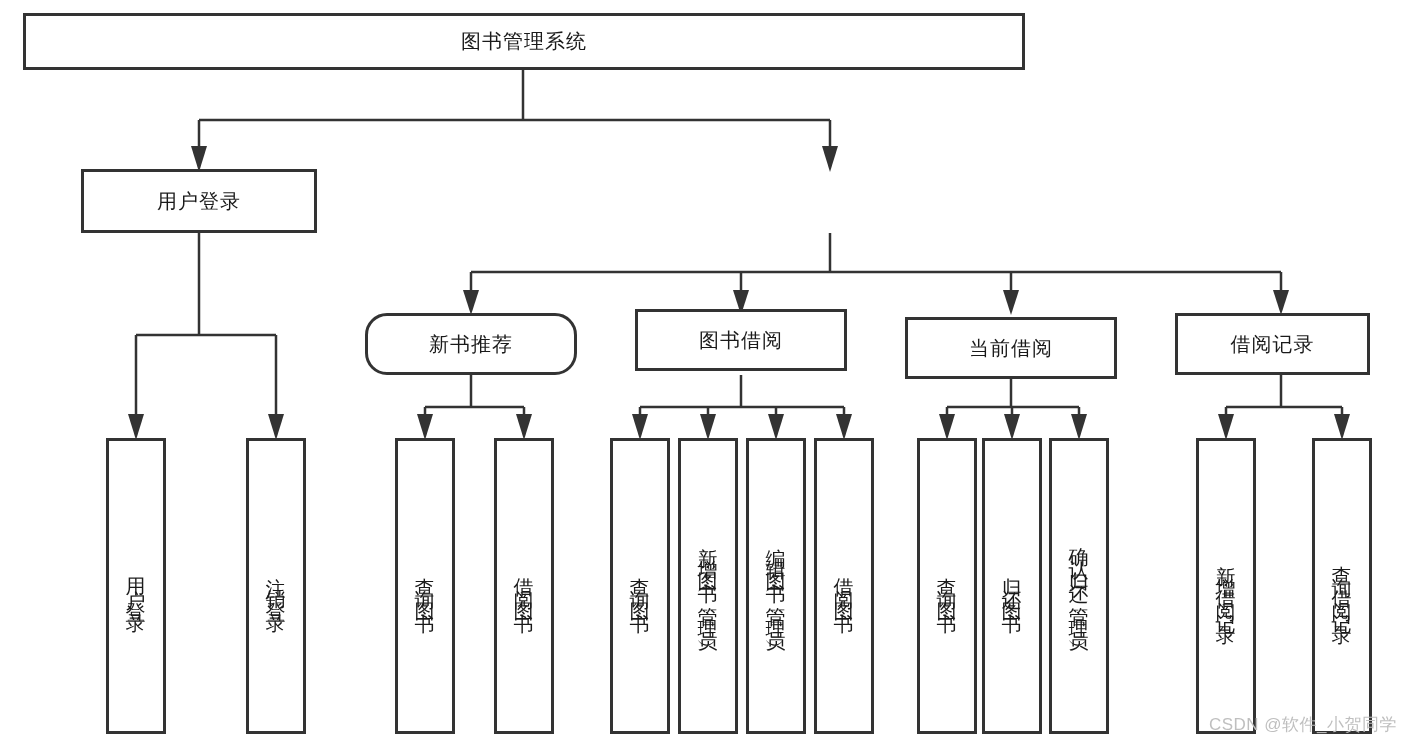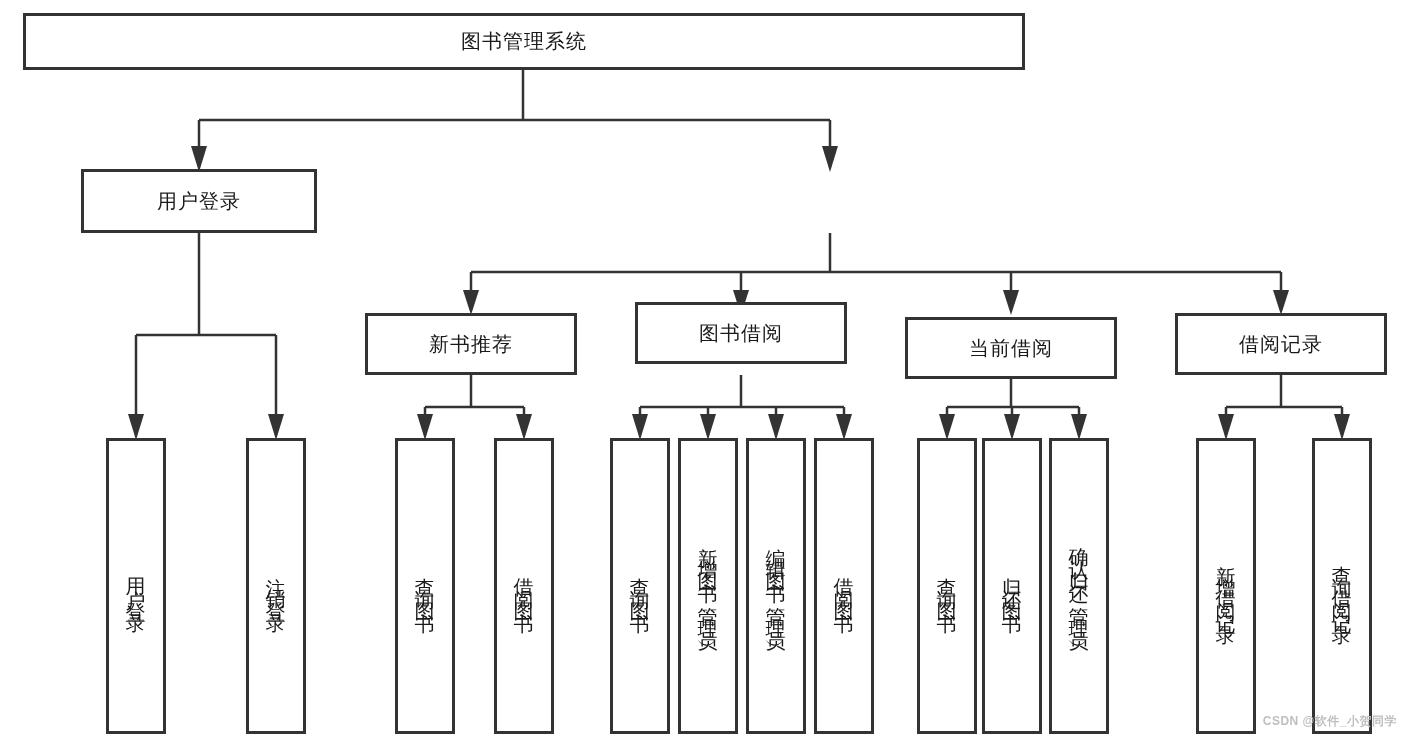--- a/index.html
+++ b/index.html
@@ -53,25 +53,24 @@
     letter-spacing: 12px;
     line-height: 1;
     color: #1a1a1a;
     white-space: nowrap;
   }
   .watermark {
     position: absolute;
     right: 8px;
     top: 713px;
     z-index: 5;
-    font-size: 12px;
+    font-size: 17px;
     letter-spacing: 0.5px;
     color: #bfbfbf;
     white-space: nowrap;
-    font-weight: bold;
   }
 </style>
 </head>
 <body>
 
 <div id="canvas">
 
   <svg id="connectors" width="1405" height="747" viewBox="0 0 1405 747">
 
     <g>
@@ -149,30 +148,30 @@
   </svg>
 
   <div class="hbox" style="left:23px; top:13px; width:1002px; height:57px;">
     <span>图书管理系统</span>
   </div>
 
   <div class="hbox" style="left:81px; top:169px; width:236px; height:64px;">
     <span>用户登录</span>
   </div>
 
-  <div class="hbox" style="left:365px; top:313px; width:212px; height:62px;">
+  <div class="hbox" style="left:365px; top:313px; width:212px; height:62px;border-radius:22px;">
     <span>新书推荐</span>
   </div>
-  <div class="hbox" style="left:635px; top:302px; width:212px; height:62px;">
+  <div class="hbox" style="left:635px; top:309px; width:212px; height:62px;">
     <span>图书借阅</span>
   </div>
   <div class="hbox" style="left:905px; top:317px; width:212px; height:62px;">
     <span>当前借阅</span>
   </div>
-  <div class="hbox" style="left:1175px; top:313px; width:212px; height:62px;">
+  <div class="hbox" style="left:1175px; top:313px; width:195px; height:62px;">
     <span>借阅记录</span>
   </div>
 
   <div class="vbox" style="left:106px;">
     <span class="vtext">用户登录</span>
   </div>
   <div class="vbox" style="left:246px;">
     <span class="vtext">注销登录</span>
   </div>
 

